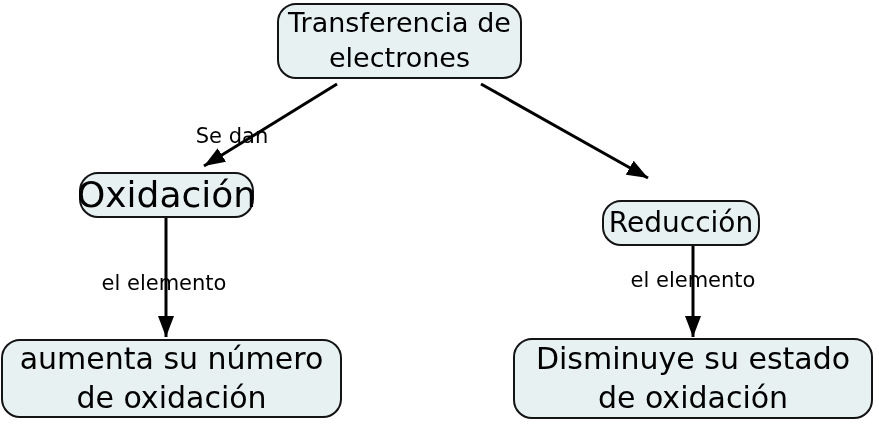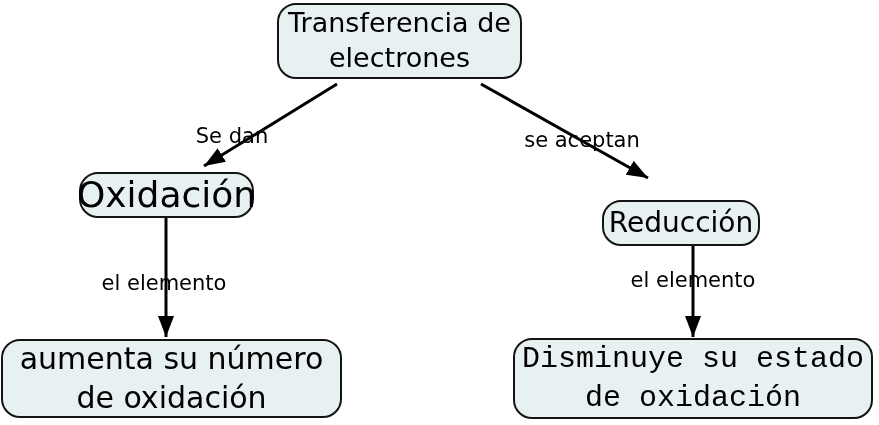--- a/index.html
+++ b/index.html
@@ -28,21 +28,21 @@
     border-radius:19px;
     display:flex;align-items:center;justify-content:center;
     text-align:center;
     line-height:1.28;
     padding:1px 6px;
   }
   .node-top{left:277px;top:3px;width:245px;height:76px;font-size:27px;}
   .node-mid-left{left:79px;top:172px;width:175px;height:46px;font-size:36px;}
   .node-mid-right{left:602px;top:200px;width:158px;height:46px;font-size:28px;}
   .node-bottom-left{left:1px;top:339px;width:341px;height:79px;font-size:30px;}
-  .node-bottom-right{left:513px;top:338px;width:360px;height:81px;font-size:30px;font-family:Liberation Mono, monospace;}
+  .node-bottom-right{left:513px;top:338px;width:360px;height:81px;font-size:30px;}
   .edge-label{
     position:absolute;
     transform:translate(-50%,-50%);
     font-size:21px;
     white-space:nowrap;
   }
   .lbl-se-dan{left:232px;top:136px;}
   .lbl-se-aceptan{left:582px;top:140px;}
   .lbl-el-elemento-left{left:164px;top:283px;}
   .lbl-el-elemento-right{left:693px;top:280px;}
@@ -69,19 +69,18 @@
   <div class="node node-mid-left">Oxidación</div>
 
   <div class="node node-mid-right">Reducción</div>
 
   <div class="node node-bottom-left">aumenta su número de oxidación</div>
 
   <div class="node node-bottom-right">Disminuye su estado de oxidación</div>
 
   <span class="edge-label lbl-se-dan">Se dan</span>
 
-  <span class="edge-label lbl-se-aceptan">se aceptan</span>
 
   <span class="edge-label lbl-el-elemento-left">el elemento</span>
 
   <span class="edge-label lbl-el-elemento-right">el elemento</span>
 
 </div>
 
 </body></html>

